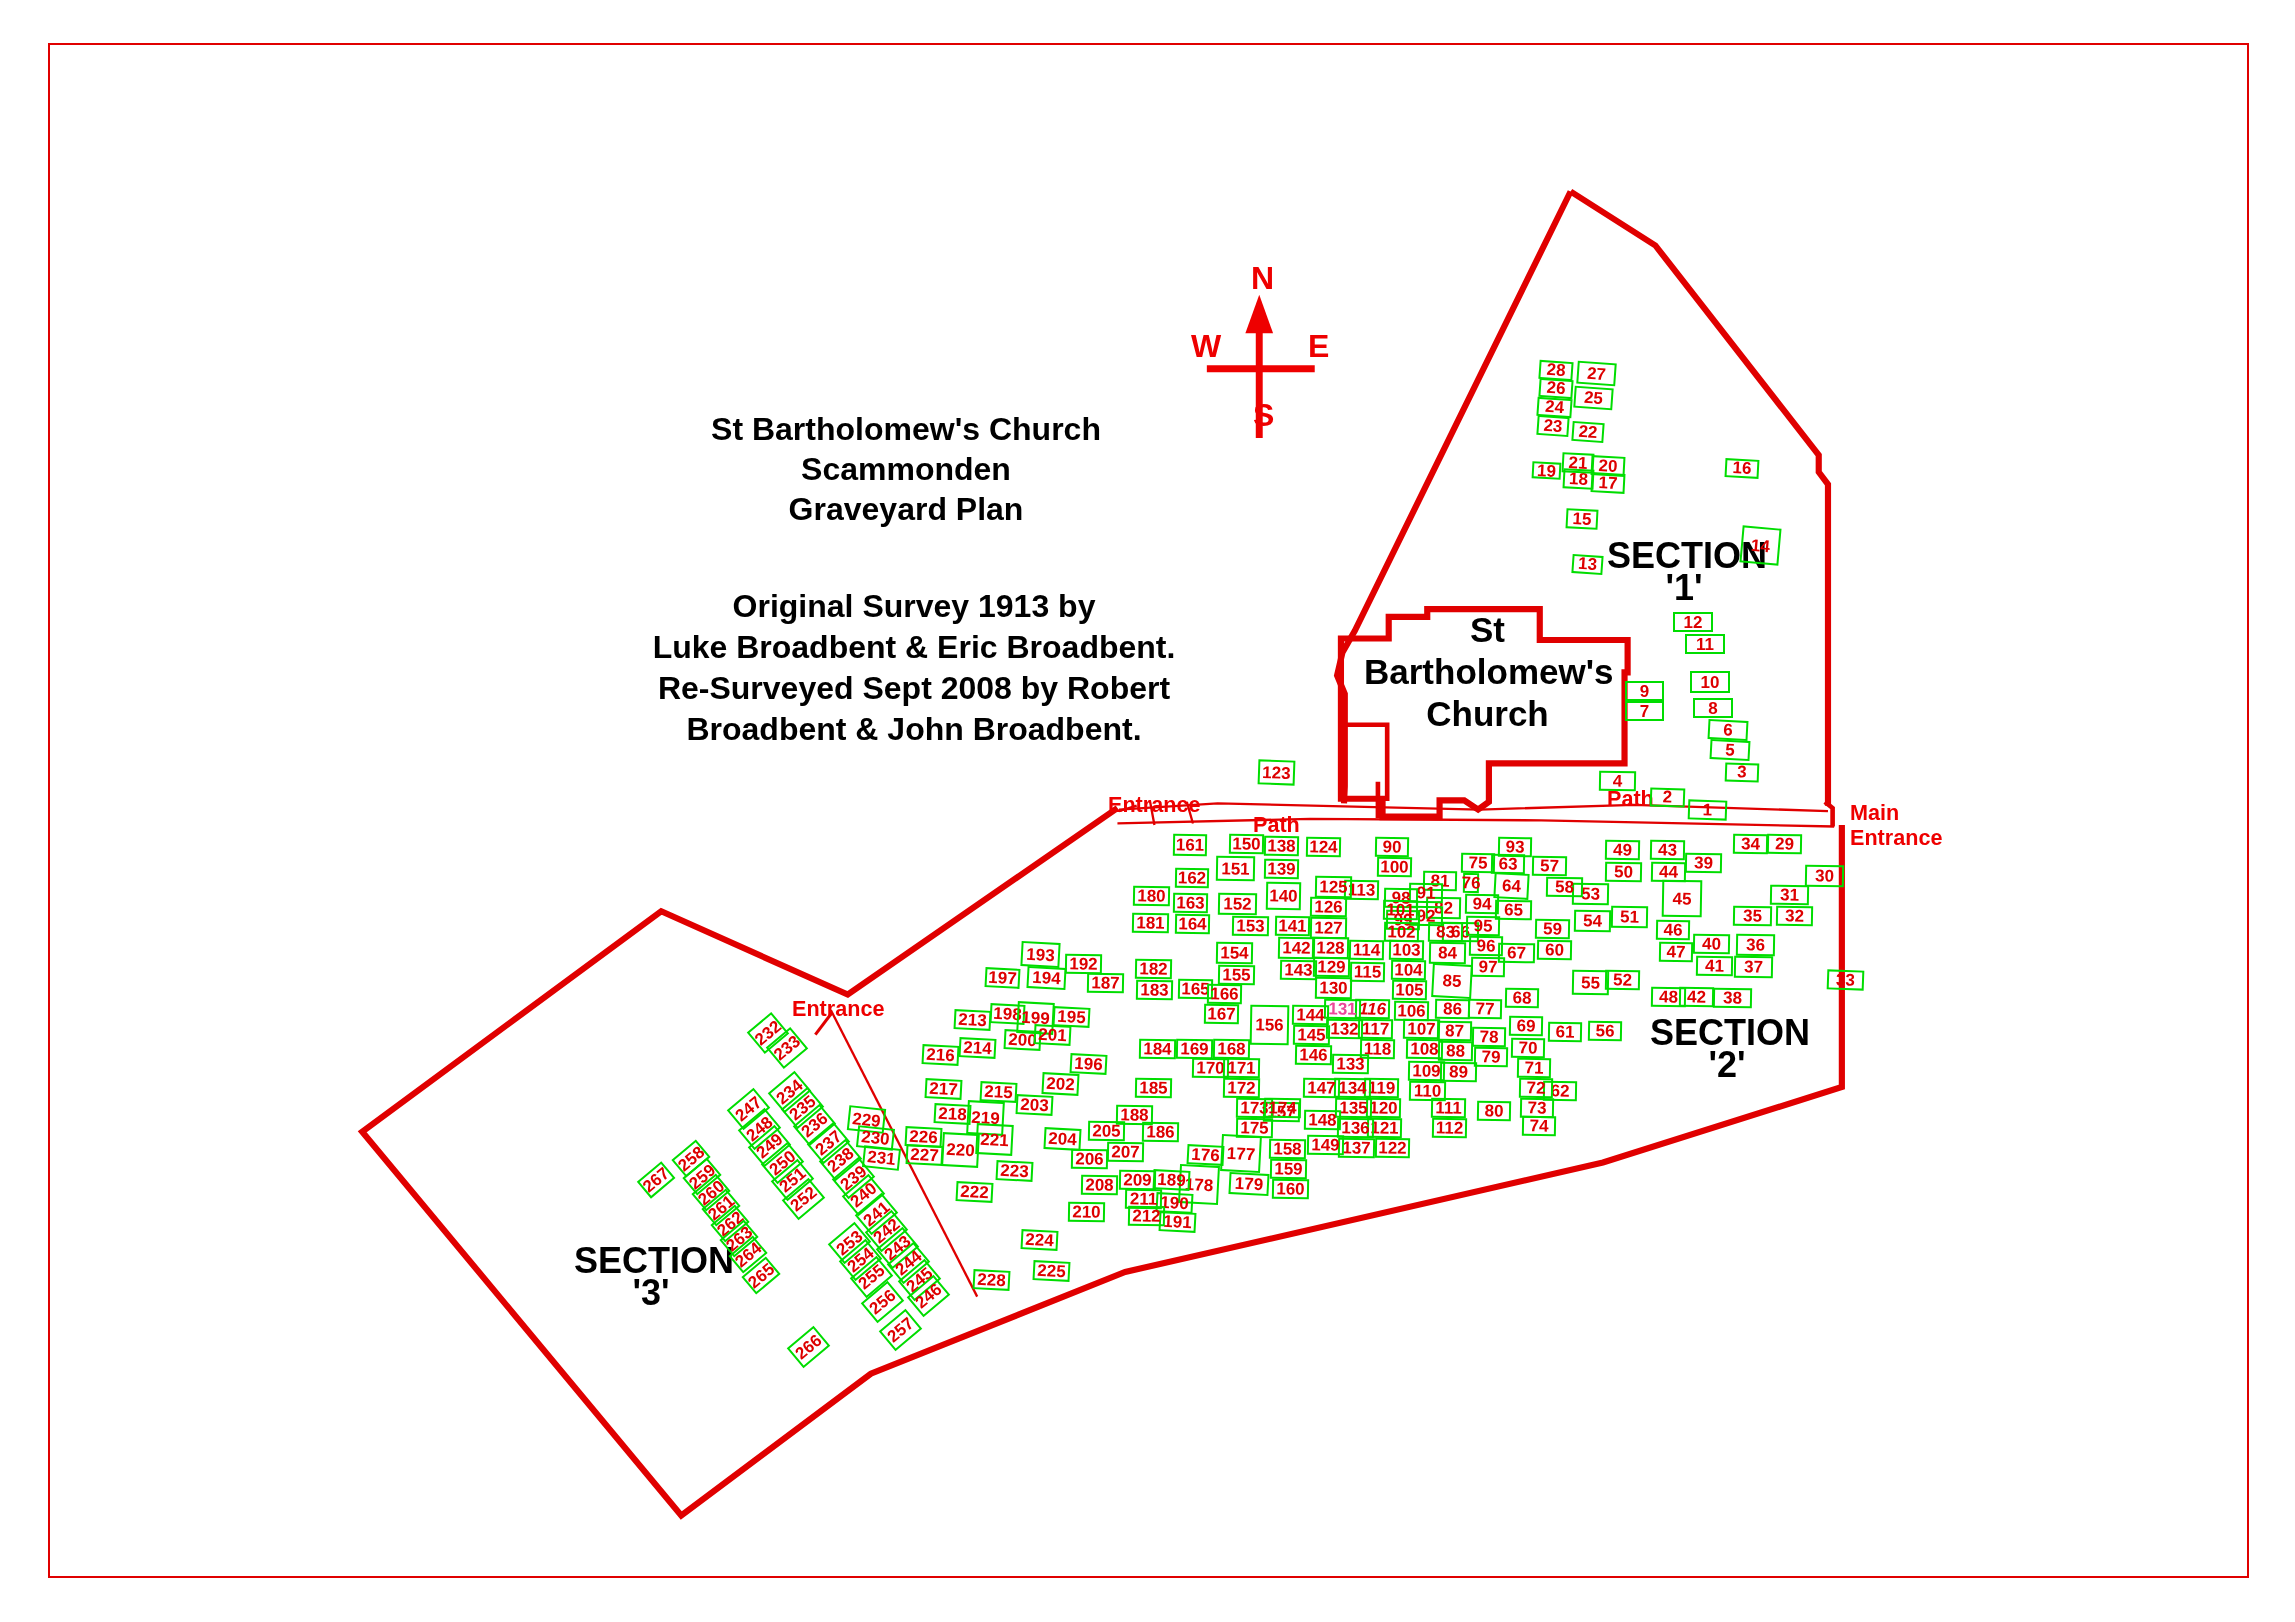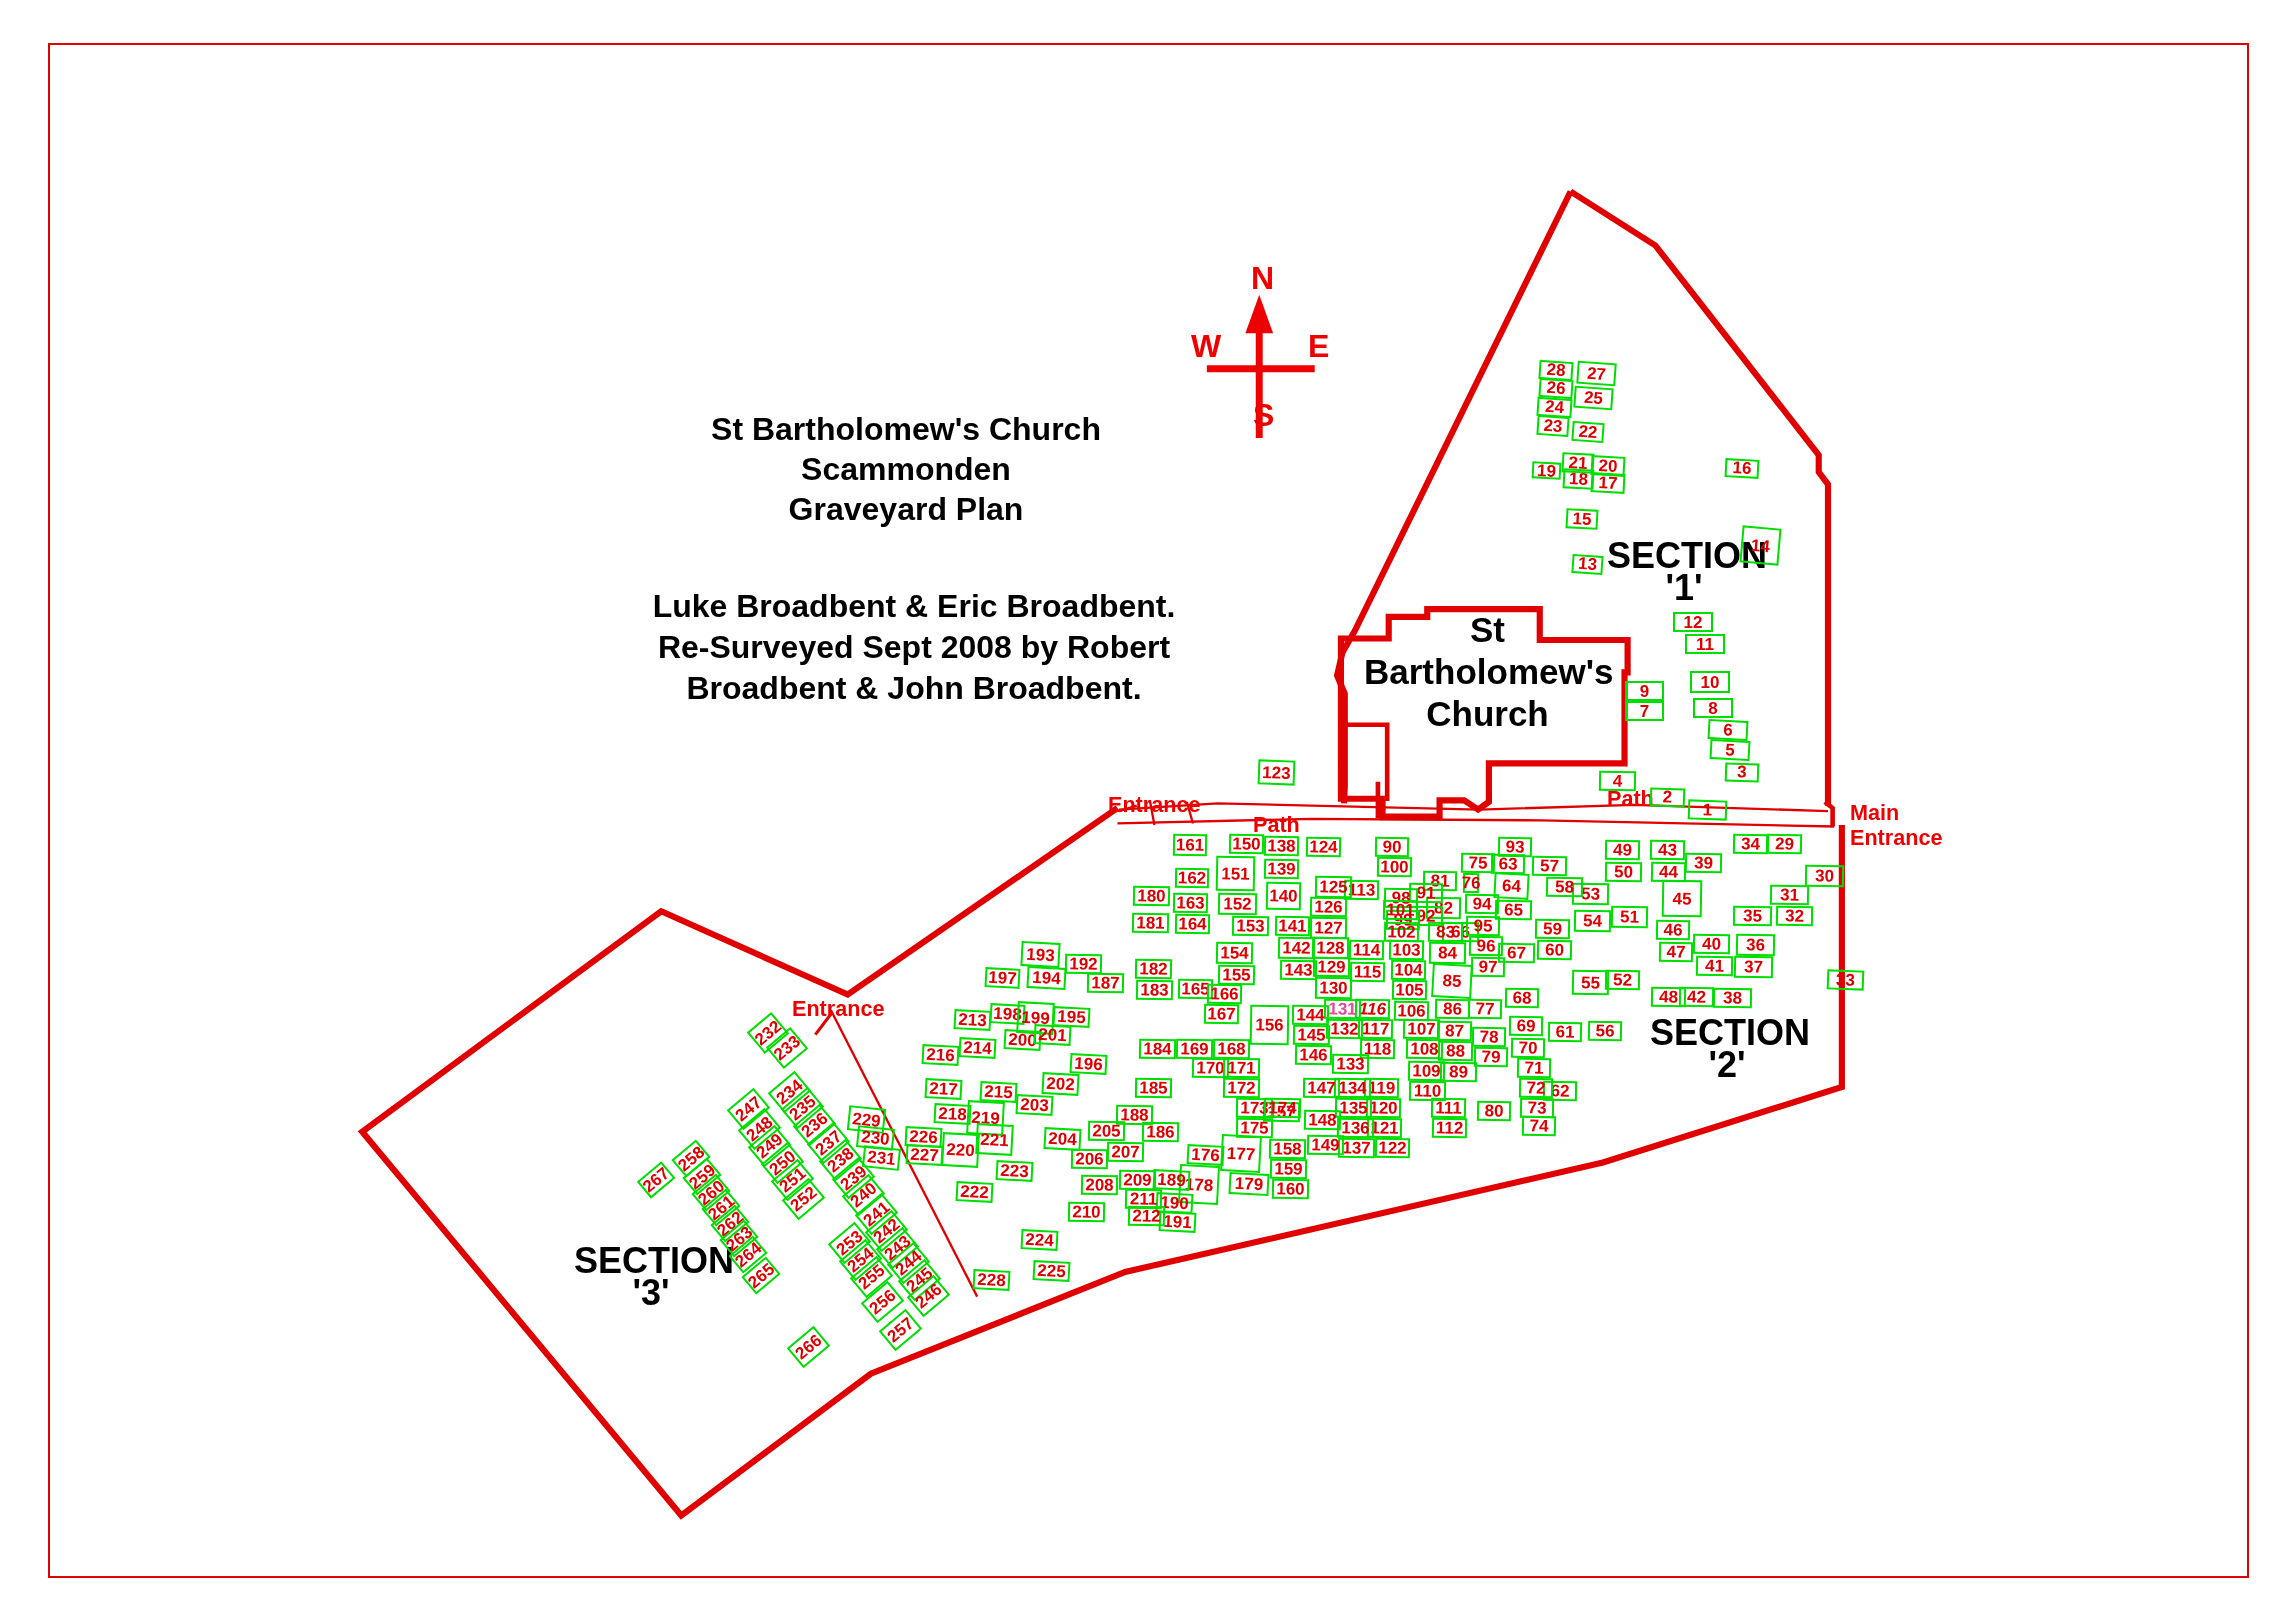--- a/index.html
+++ b/index.html
@@ -68,20 +68,21 @@
     </g>
   </svg>
 
   <div class="title-block">
     <div class="tl">St Bartholomew's Church</div>
     <div class="tl">Scammonden</div>
     <div class="tl">Graveyard Plan</div>
   </div>
 
   <div class="survey-block">
+    <div class="sl">Original Survey 1913 by</div>
     <div class="sl">Luke Broadbent &amp; Eric Broadbent.</div>
     <div class="sl">Re-Surveyed Sept 2008 by Robert</div>
     <div class="sl">Broadbent &amp; John Broadbent.</div>
   </div>
 
   <div class="compass">
     <span class="cl c-n">N</span>
     <span class="cl c-s">S</span>
     <span class="cl c-w">W</span>
     <span class="cl c-e">E</span>
@@ -569,21 +570,21 @@
       </div>
       <div class="grave" style="left: 1304px; top: 1110px; width: 37px; height: 20px; transform: rotate(1deg); border-color: rgb(0, 221, 0);">
         <span class="gnum" style="color: rgb(221, 0, 0); left: 50%; top: 50%; transform: translate(-50%, -50%);">148</span>
       </div>
       <div class="grave" style="left: 1307px; top: 1135px; width: 37px; height: 20px; transform: rotate(1deg); border-color: rgb(0, 221, 0);">
         <span class="gnum" style="color: rgb(221, 0, 0); left: 50%; top: 50%; transform: translate(-50%, -50%);">149</span>
       </div>
       <div class="grave" style="left: 1229px; top: 834px; width: 35px; height: 20px; transform: rotate(1deg); border-color: rgb(0, 221, 0);">
         <span class="gnum" style="color: rgb(221, 0, 0); left: 50%; top: 50%; transform: translate(-50%, -50%);">150</span>
       </div>
-      <div class="grave" style="left: 1216px; top: 856px; width: 39px; height: 35px; transform: rotate(1deg); border-color: rgb(0, 221, 0);">
+      <div class="grave" style="left: 1216px; top: 856px; width: 39px; height: 25px; transform: rotate(1deg); border-color: rgb(0, 221, 0);">
         <span class="gnum" style="color: rgb(221, 0, 0); left: 50%; top: 50%; transform: translate(-50%, -50%);">151</span>
       </div>
       <div class="grave" style="left: 1218px; top: 893px; width: 39px; height: 21.6px; transform: rotate(1deg); border-color: rgb(0, 221, 0);">
         <span class="gnum" style="color: rgb(221, 0, 0); left: 50%; top: 50%; transform: translate(-50%, -50%);">152</span>
       </div>
       <div class="grave" style="left: 1232px; top: 916px; width: 37px; height: 20px; transform: rotate(1deg); border-color: rgb(0, 221, 0);">
         <span class="gnum" style="color: rgb(221, 0, 0); left: 50%; top: 50%; transform: translate(-50%, -50%);">153</span>
       </div>
       <div class="grave" style="left: 1216px; top: 942px; width: 37px; height: 21.6px; transform: rotate(1deg); border-color: rgb(0, 221, 0);">
         <span class="gnum" style="color: rgb(221, 0, 0); left: 50%; top: 50%; transform: translate(-50%, -50%);">154</span>

